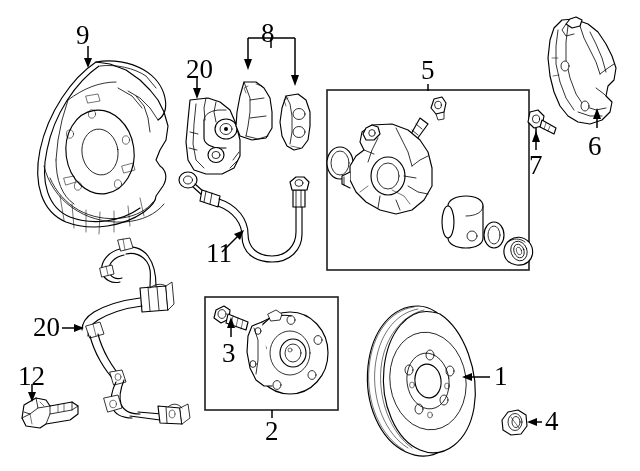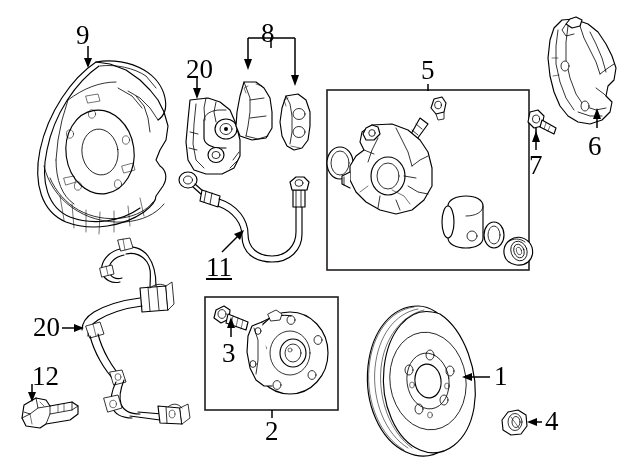--- a/index.html
+++ b/index.html
@@ -427,21 +427,21 @@
       <path class="blk" d="M527,422 L537,418 L537,426 Z"></path>
     </g>
   </svg>
 
   <div class="callout" style="left:76px;  top:22px;">9</div>
   <div class="callout" style="left:186px; top:56px;">20</div>
   <div class="callout" style="left:261px; top:20px;">8</div>
   <div class="callout" style="left:421px; top:57px;">5</div>
   <div class="callout" style="left:588px; top:133px;">6</div>
   <div class="callout" style="left:529px; top:152px;">7</div>
-  <div class="callout" style="left:206px; top:254px;text-decoration:underline;">11</div>
+  <div class="callout" style="left:206px; top:240px;">11</div>
   <div class="callout" style="left:33px;  top:314px;">20</div>
-  <div class="callout" style="left:32px;  top:363px;">12</div>
+  <div class="callout" style="left:18px;  top:363px;">12</div>
   <div class="callout" style="left:222px; top:340px;">3</div>
   <div class="callout" style="left:265px; top:418px;">2</div>
   <div class="callout" style="left:494px; top:363px;">1</div>
   <div class="callout" style="left:545px; top:408px;">4</div>
 
 </div>
 
 </body></html>

